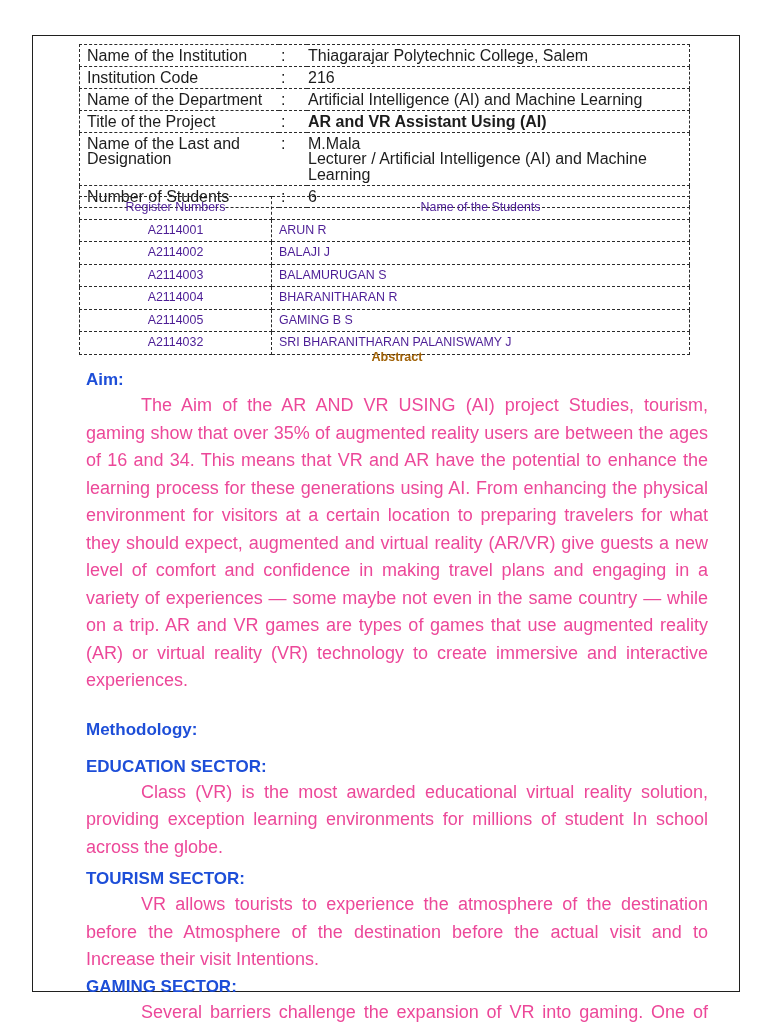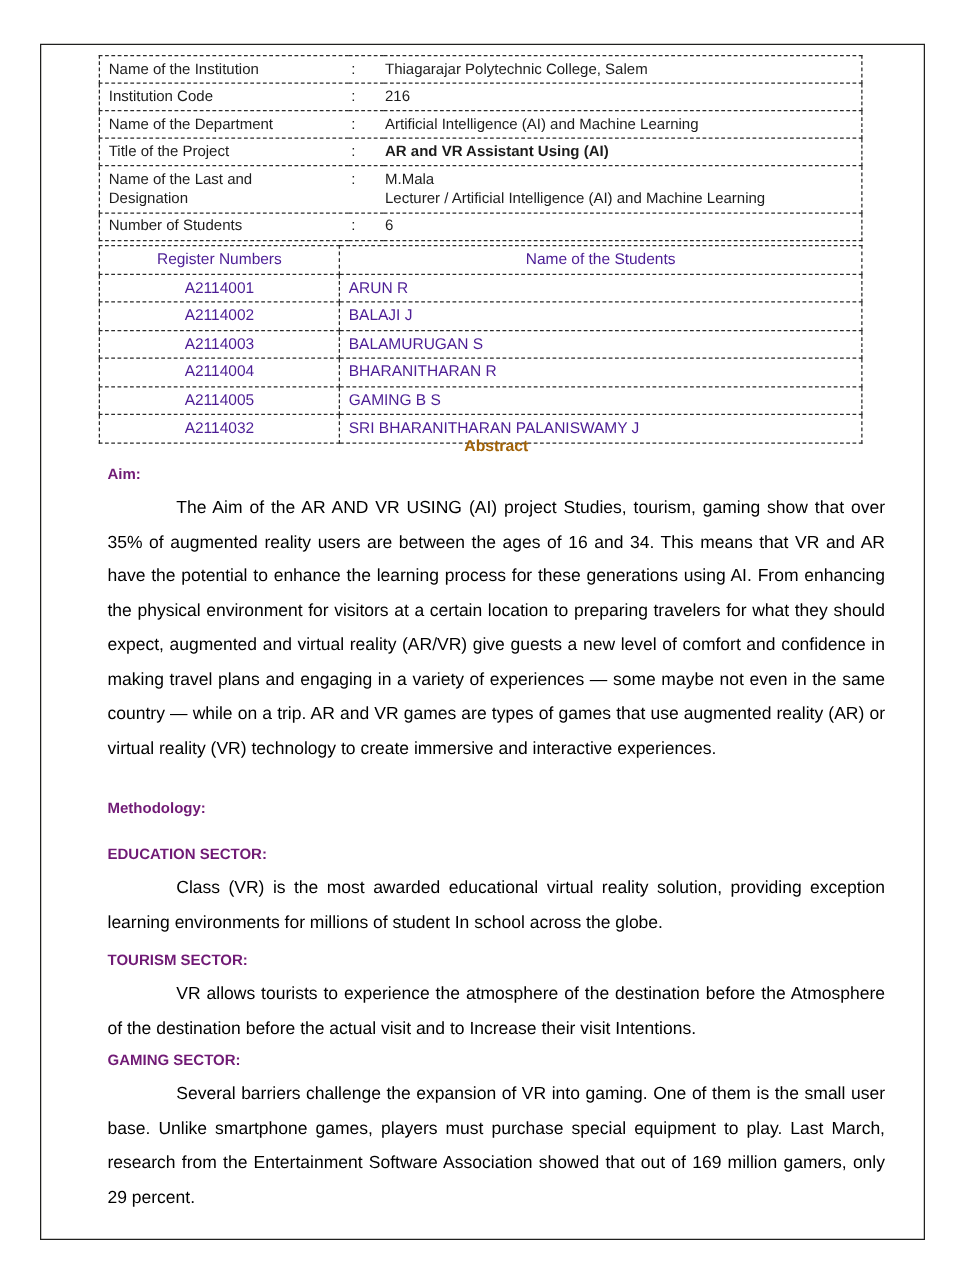--- a/index.html
+++ b/index.html
@@ -43,21 +43,21 @@
     top: 8px;
     width: 611px;
     border-collapse: collapse;
     border-spacing: 0;
     table-layout: fixed;
   }
   .info-table td {
     border-top: 1.1px dashed #2b2b2b;
     border-bottom: 1.1px dashed #2b2b2b;
     padding: 2.5px 0 3px 0;
-    font-size: 12px;
+    font-size: 16px;
     line-height: 15.5px;
     vertical-align: top;
     color: #1c1c1c;
   }
   .info-table tr:first-child td { border-top: 1.3px dashed #2b2b2b; }
   .info-table td.c-label {
     border-left: 1.2px dashed #2b2b2b;
     padding-left: 7px;
     width: 192px;
   }
@@ -116,34 +116,34 @@
   }
   .abstract-title {
     text-align: center;
     font-size: 12.6px;
     font-weight: bold;
     line-height: 16px;
     margin: 0 0 6px 0;
     color: #a16207;
   }
   .sec-head {
-    font-size: 12px;
+    font-size: 17px;
     font-weight: bold;
     line-height: 17px;
     margin: 0;
-    color: #701a75;
+    color: #1d4ed8;
   }
   .para {
-    font-size: 14px;
+    font-size: 18px;
     line-height: 27.5px;
     text-align: justify;
     text-justify: inter-word;
     margin: 0;
     text-indent: 55px;
-    color: #000000;
+    color: #ec4899;
   }
   .gap-sm { height: 9px; }
   .gap-md { height: 20px; }
   .gap-lg { height: 26px; }
   .gap-xs { height: 4px; }
 </style>
 </head>
 <body>
 
 <div class="page">

